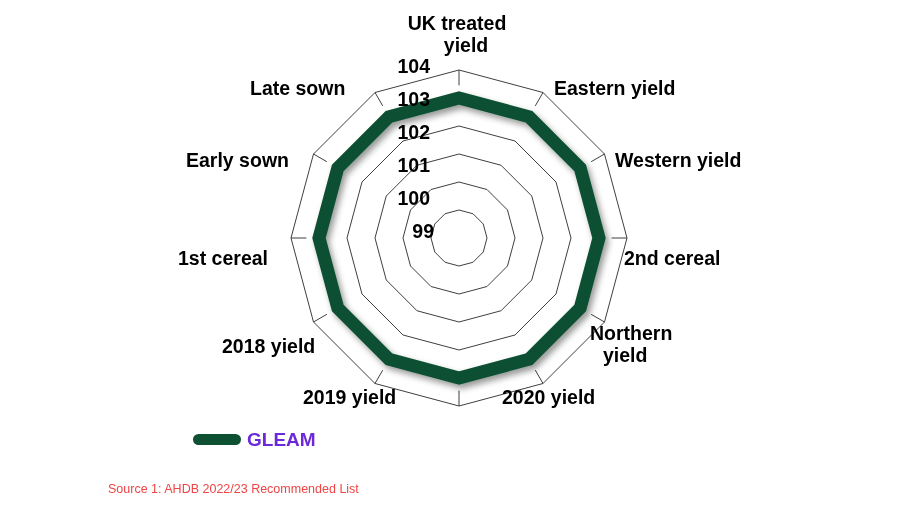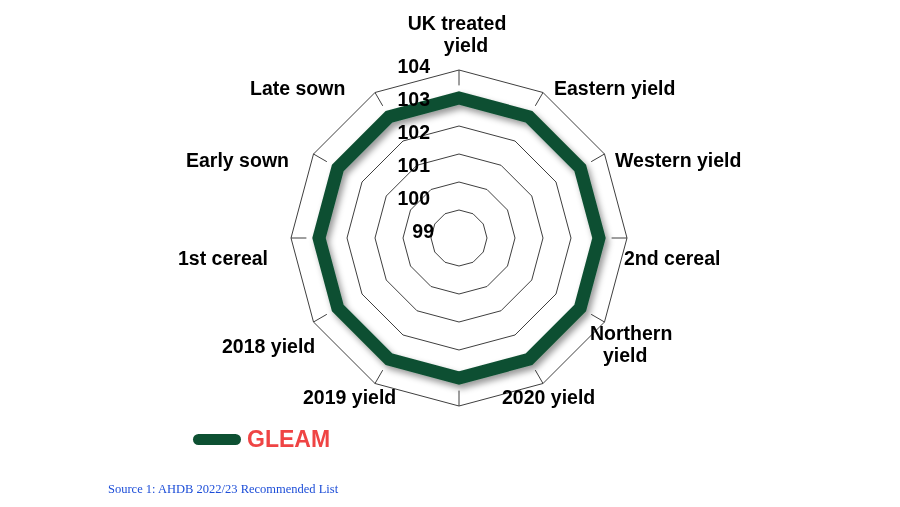--- a/index.html
+++ b/index.html
@@ -62,33 +62,33 @@
   #legend .swatch{
     width:48px;
     height:11px;
     border-radius:6px;
     background:#0d5032;
     flex:0 0 auto;
   }
   #legend .legend-label{
     font-family:"Liberation Sans", sans-serif;
     font-weight:bold;
-    font-size:23px;
-    color:#ef4444;
+    font-size:19px;
+    color:#6d28d9;
     line-height:1;
     letter-spacing:0px;
   }
   #source-note{
     position:absolute;
     left:108px;
     top:482px;
-    font-family:Liberation Serif, serif;
+    font-family:Liberation Sans, sans-serif;
     font-size:12.5px;
     font-weight:normal;
-    color:#1d4ed8;
+    color:#ef4444;
     white-space:nowrap;
   }
 </style>
 </head>
 <body>
 
 <div id="chart-root">
 
   <svg id="radar" viewBox="0 0 900 507" xmlns="http://www.w3.org/2000/svg">
     <defs>

